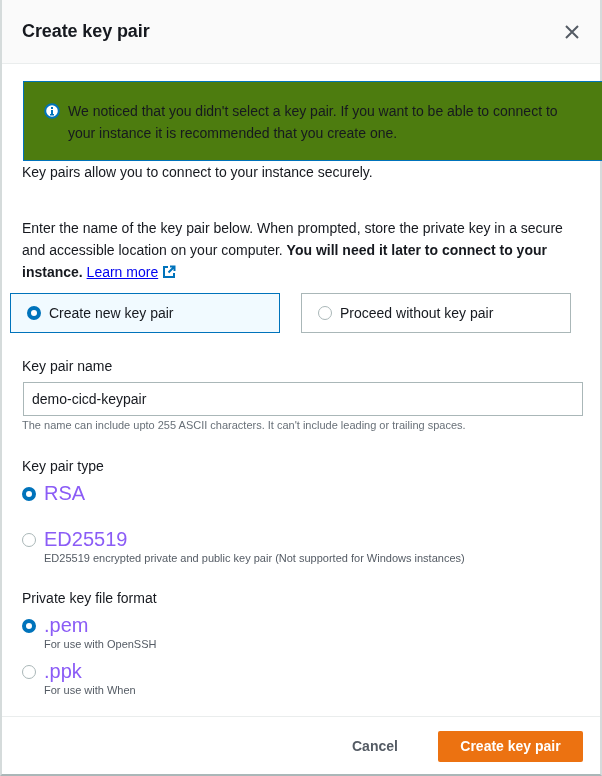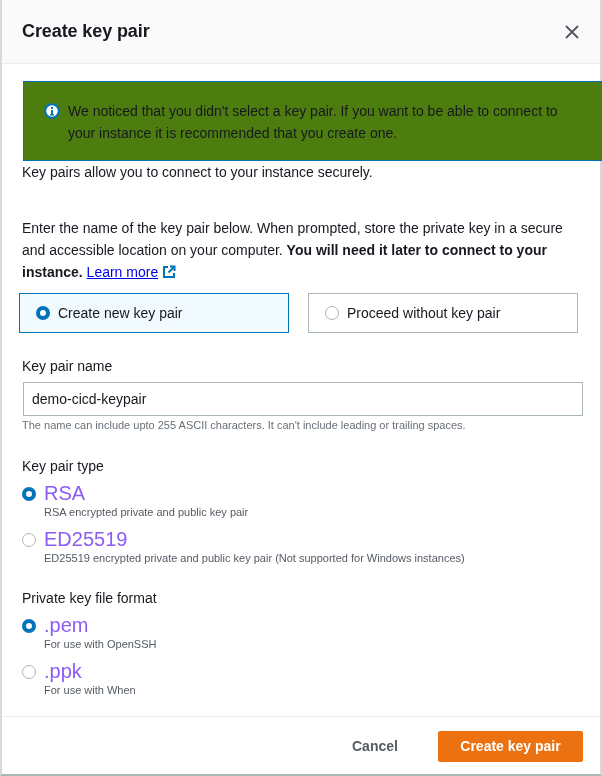--- a/index.html
+++ b/index.html
@@ -42,22 +42,22 @@
     .intro2 b { font-weight: bold; }
     .learn-link { color: #0000ee; text-decoration: underline; cursor: pointer; }
     .ext-icon { display: inline-block; width: 14px; height: 14px; vertical-align: -2px; margin-left: 4px; }
     .ext-icon svg { width: 14px; height: 14px; display: block; }
 
     .tile {
       position: absolute; top: 293px; width: 270px; height: 40px;
       border: 1px solid #aab7b8; background: #ffffff; cursor: pointer;
     }
     .tile.selected { background: #f1faff; border-color: #0073bb; }
-    .tile-1 { left: 17px; }
-    .tile-2 { left: 306px; padding-left: 40px; }
+    .tile-1 { left: 8px; }
+    .tile-2 { left: 299px; padding-left: 40px; }
     .radio {
       position: absolute; width: 14px; height: 14px; border-radius: 50%;
       border: 1px solid #aab7b8; background: #fff;
     }
     .radio.checked { border: 4px solid #0073bb; background: #fff; }
     .tile .radio { left: 16px; top: 12px; }
     .tile-label { position: absolute; left: 38px; top: 10px; font-size: 14px; line-height: 18px; color: #16191f; }
 
     .field-label { position: absolute; left: 20px; font-size: 14px; line-height: 18px; color: #16191f; }
     .name-input {
@@ -130,21 +130,20 @@
   </div>
 
   <div class="field-label" style="top:357px;">Key pair name</div>
   <input class="name-input" type="text" value="demo-cicd-keypair" style="">
   <div class="hint">The name can include upto 255 ASCII characters. It can't include leading or trailing spaces.</div>
 
   <div class="field-label" style="top:457px;">Key pair type</div>
   <div class="opt" style="top:484px;">
     <span class="radio checked"></span>
     <span class="opt-label">RSA</span>
-    <span class="opt-desc">RSA encrypted private and public key pair</span>
   </div>
   <div class="opt" style="top:530px;">
     <span class="radio"></span>
     <span class="opt-label">ED25519</span>
     <span class="opt-desc">ED25519 encrypted private and public key pair (Not supported for Windows instances)</span>
   </div>
 
   <div class="field-label" style="top:589px;">Private key file format</div>
   <div class="opt" style="top:616px;">
     <span class="radio checked"></span>

